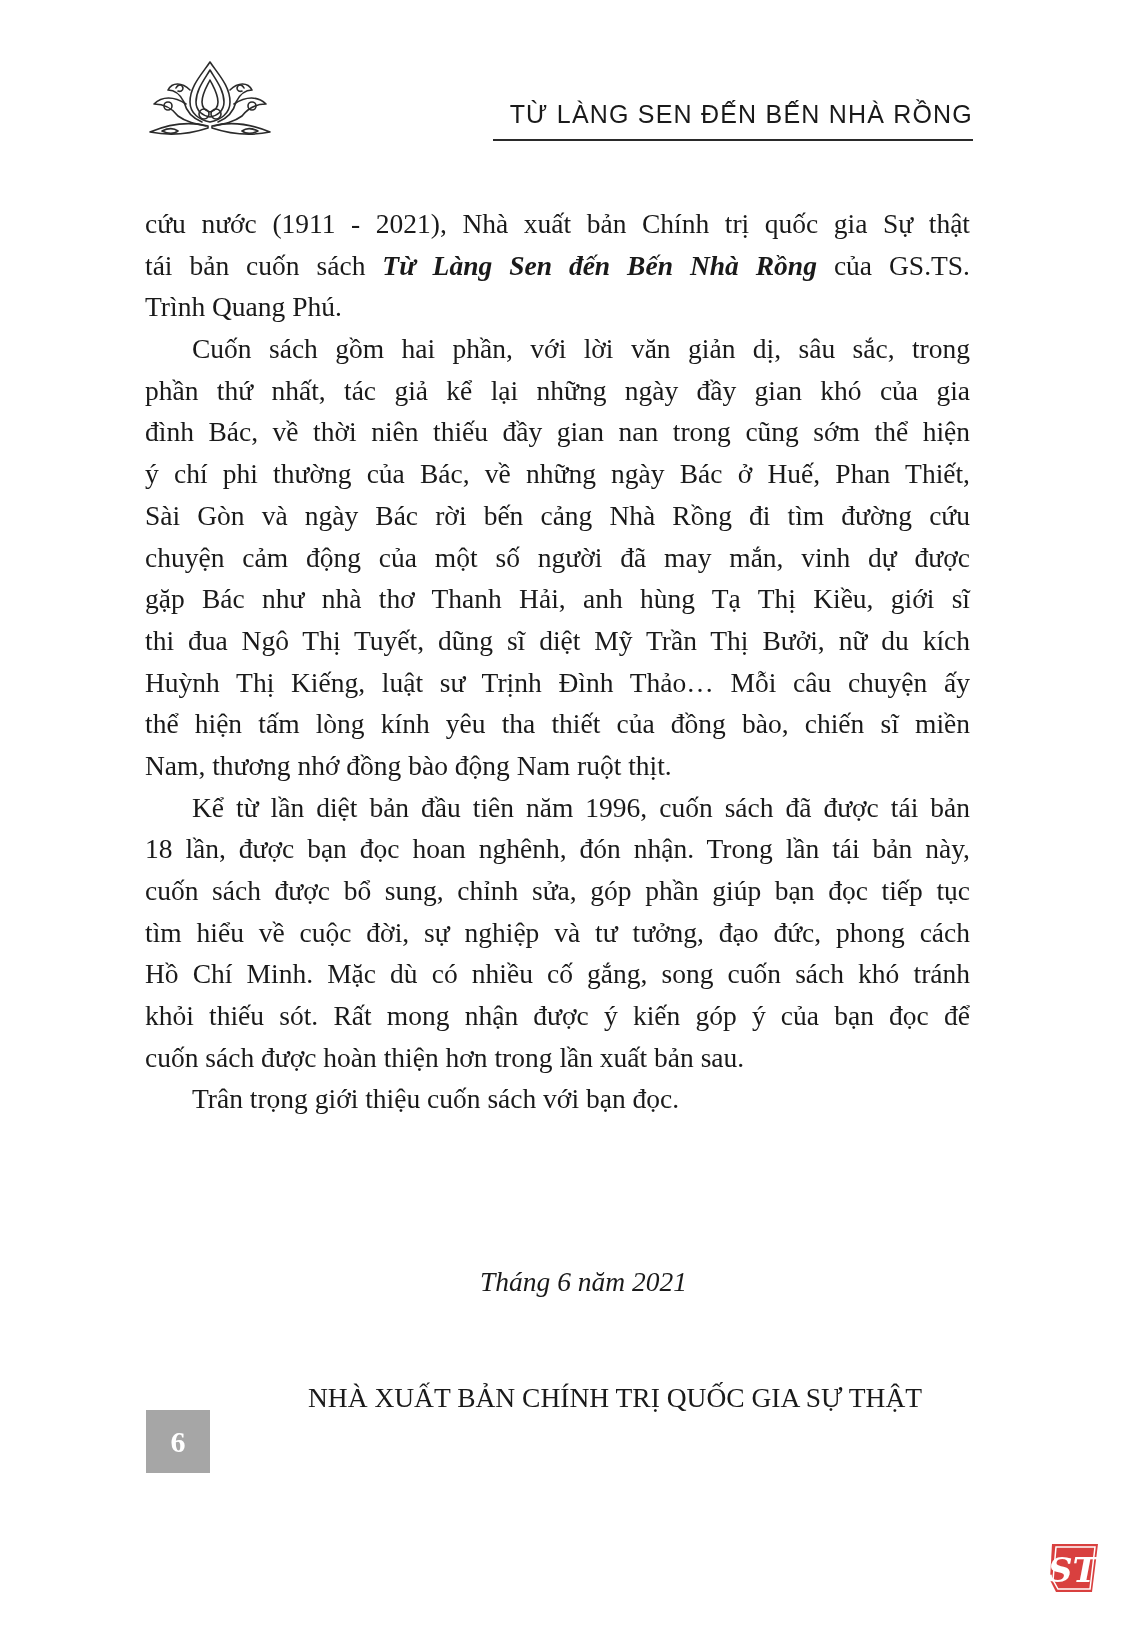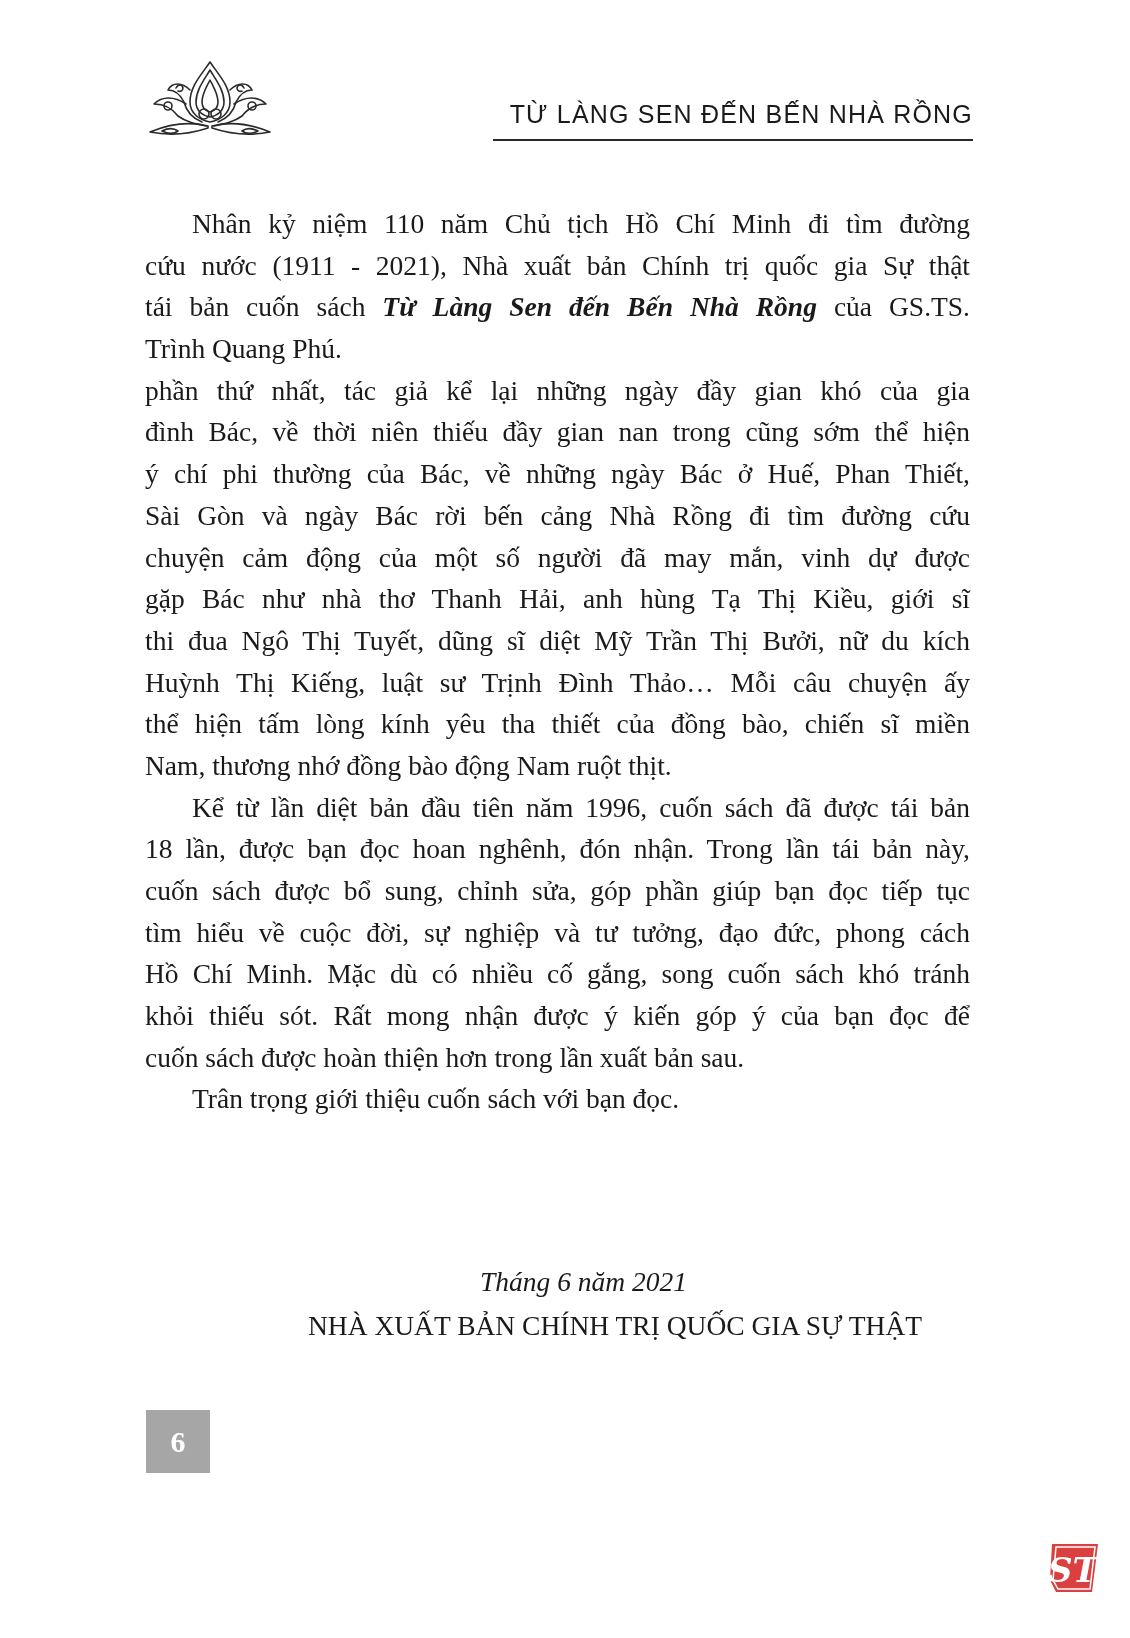--- a/index.html
+++ b/index.html
@@ -11,21 +11,21 @@
          letter-spacing:1.2px; color:#1a1a1a; white-space:nowrap; text-align:right; }
   .title-rule { position:absolute; left:493px; top:139px; width:480px; height:2px; background:#2a2a2a; }
   .body-text { position:absolute; left:145px; top:203px; width:825px; }
   .line { display:block; height:41.7px; line-height:41.7px; font-size:27.5px;
           text-align:justify; text-align-last:justify; white-space:nowrap; overflow:visible; }
   .line.last { text-align-last:left; }
   .line.indent { padding-left:47px; }
   .line b i, .line .bi { font-weight:bold; font-style:italic; }
   .signature-date { position:absolute; left:480px; top:1262px; width:270px; text-align:left;
           font-size:27.5px; font-style:italic; line-height:40px; }
-  .signature-org { position:absolute; left:270px; top:1306px; width:690px; text-align:center;
+  .signature-org { position:absolute; left:270px; top:1378px; width:690px; text-align:center;
           font-size:27.5px; line-height:40px; white-space:nowrap; }
   .page-number { position:absolute; left:146px; top:1410px; width:64px; height:63px;
           background:#a6a6a6; color:#ffffff; font-weight:bold; font-size:30px;
           display:flex; align-items:center; justify-content:center; }
   .publisher-logo { position:absolute; left:1046px; top:1540px; width:56px; height:56px; }
 </style>
 </head>
 <body>
 
 <div class="logo">
@@ -53,25 +53,25 @@
     <path d="M16 71 C22 68 28 68 32 71 C28 74 22 74 16 71 Z"></path>
     <path d="M112 71 C106 68 100 68 96 71 C100 74 106 74 112 71 Z"></path>
   </svg>
 </div>
 
 <div class="running-title">TỪ LÀNG SEN ĐẾN BẾN NHÀ RỒNG</div>
 <div class="title-rule"></div>
 
 <div class="body-text">
 
-  <span class="line indent">Nhân kỷ niệm 110 năm Chủ tịch Hồ Chí Minh đi tìm đường</span>
   <span class="line">cứu nước (1911 - 2021), Nhà xuất bản Chính trị quốc gia Sự thật</span>
   <span class="line"><span>tái bản cuốn sách </span><span class="bi">Từ Làng Sen đến Bến Nhà Rồng</span><span> của GS.TS.</span></span>
   <span class="line last">Trình Quang Phú.</span>
 
+  <span class="line indent">Cuốn sách gồm hai phần, với lời văn giản dị, sâu sắc, trong</span>
   <span class="line">phần thứ nhất, tác giả kể lại những ngày đầy gian khó của gia</span>
   <span class="line">đình Bác, về thời niên thiếu đầy gian nan trong cũng sớm thể hiện</span>
   <span class="line">ý chí phi thường của Bác, về những ngày Bác ở Huế, Phan Thiết,</span>
   <span class="line">Sài Gòn và ngày Bác rời bến cảng Nhà Rồng đi tìm đường cứu</span>
   <span class="line">chuyện cảm động của một số người đã may mắn, vinh dự được</span>
   <span class="line">gặp Bác như nhà thơ Thanh Hải, anh hùng Tạ Thị Kiều, giới sĩ</span>
   <span class="line">thi đua Ngô Thị Tuyết, dũng sĩ diệt Mỹ Trần Thị Bưởi, nữ du kích</span>
   <span class="line">Huỳnh Thị Kiếng, luật sư Trịnh Đình Thảo… Mỗi câu chuyện ấy</span>
   <span class="line">thể hiện tấm lòng kính yêu tha thiết của đồng bào, chiến sĩ miền</span>
   <span class="line last">Nam, thương nhớ đồng bào động Nam ruột thịt.</span>

